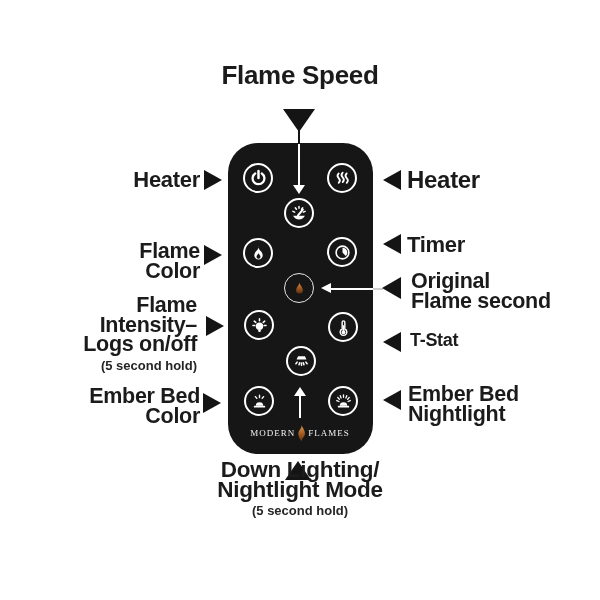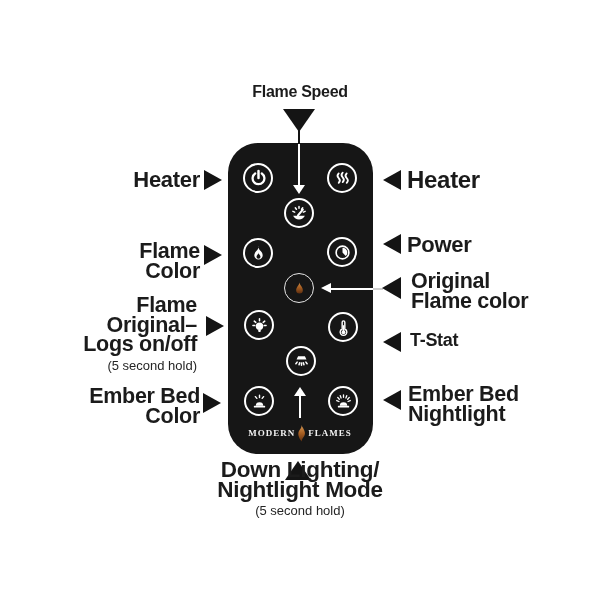--- a/index.html
+++ b/index.html
@@ -12,21 +12,21 @@
   .btn{position:absolute;width:30px;height:30px;box-sizing:border-box;
        border:2.6px solid #ffffff;border-radius:50%;background:#161616;
        display:flex;align-items:center;justify-content:center;}
   .btn.thin{border-width:1.6px;border-color:#e6e6e6;}
   .btn svg{display:block;}
   
   .lbl{position:absolute;font-weight:bold;color:#1b1b1b;font-size:21.5px;
        line-height:19.5px;letter-spacing:-0.3px;white-space:nowrap;}
   .ra{text-align:right;}
   .ctr{left:0;right:0;text-align:center;}
-  .note{font-size:13px;line-height:15px;font-weight:normal;letter-spacing:0;
+  .note{font-size:13px;line-height:15px;font-weight:bold;letter-spacing:0;
         margin-top:3px;color:#252525;}
   
   .tri{position:absolute;width:0;height:0;}
   .tri-right{border-top:10px solid transparent;border-bottom:10px solid transparent;
              border-left:18px solid #141414;}
   .tri-left{border-top:10px solid transparent;border-bottom:10px solid transparent;
             border-right:18px solid #141414;}
   .tri-left.big{border-top-width:11px;border-bottom-width:11px;border-right-width:19px;}
   .tri-down-big{border-left:16.5px solid transparent;border-right:16.5px solid transparent;
                 border-top:23px solid #141414;}
@@ -38,21 +38,21 @@
   .wtri{position:absolute;width:0;height:0;}
   .wtri-down{border-left:6px solid transparent;border-right:6px solid transparent;
              border-top:9px solid #ffffff;}
   .wtri-up{border-left:6px solid transparent;border-right:6px solid transparent;
            border-bottom:9px solid #ffffff;}
   .wtri-left{border-top:5.5px solid transparent;border-bottom:5.5px solid transparent;
              border-right:10px solid #ffffff;}
   
   .logo{position:absolute;left:240px;top:423px;width:120px;height:20px;
         display:flex;align-items:center;justify-content:center;gap:2px;}
-  .logo span{font-family:"Liberation Serif",serif;font-weight:bold;font-size:9px;
+  .logo span{font-family:"Liberation Serif",serif;font-weight:normal;font-size:9px;
              letter-spacing:1px;color:#f2f2f2;white-space:nowrap;text-align:center;}
 </style>
 </head>
 <body>
 
 <svg width="0" height="0" style="position:absolute" aria-hidden="true">
   <defs>
     <linearGradient id="fgrad" x1="0" y1="0" x2="0" y2="1">
       <stop offset="0" stop-color="#d89a55"></stop>
       <stop offset="0.5" stop-color="#a85f22"></stop>
@@ -171,41 +171,41 @@
   <div class="tri tri-right" style="left:204px;top:170px"></div>
   <div class="tri tri-right" style="left:204px;top:245px"></div>
   <div class="tri tri-right" style="left:206px;top:316px"></div>
   <div class="tri tri-right" style="left:203px;top:393px"></div>
   <div class="tri tri-left" style="left:383px;top:170px"></div>
   <div class="tri tri-left" style="left:383px;top:234px"></div>
   <div class="tri tri-left big" style="left:382px;top:277px"></div>
   <div class="tri tri-left" style="left:383px;top:332px"></div>
   <div class="tri tri-left" style="left:383px;top:390px"></div>
 
-  <div class="lbl ctr" style="top:82px;font-size:16px">Flame Speed</div>
+  <div class="lbl ctr" style="top:66px;font-size:26px">Flame Speed</div>
 
   <div class="lbl ra" style="right:400px;top:170px;font-size:22px">Heater</div>
 
   <div class="lbl" style="left:407px;top:170px;font-size:24px">Heater</div>
 
   <div class="lbl ra" style="right:400px;top:242px">
     <div>Flame</div>
     <div>Color</div>
   </div>
 
-  <div class="lbl" style="left:407px;top:235px;font-size:22px">Power</div>
+  <div class="lbl" style="left:407px;top:235px;font-size:22px">Timer</div>
 
   <div class="lbl" style="left:411px;top:272px">
     <div>Original</div>
-    <div>Flame color</div>
+    <div>Flame second</div>
   </div>
 
   <div class="lbl ra" style="right:403px;top:296px">
     <div>Flame</div>
-    <div>Original–</div>
+    <div>Intensity–</div>
     <div>Logs on/off</div>
     <div class="note">(5 second hold)</div>
   </div>
 
   <div class="lbl" style="left:410px;top:331px;font-size:18px">T-Stat</div>
 
   <div class="lbl ra" style="right:400px;top:387px">
     <div>Ember Bed</div>
     <div>Color</div>
   </div>

